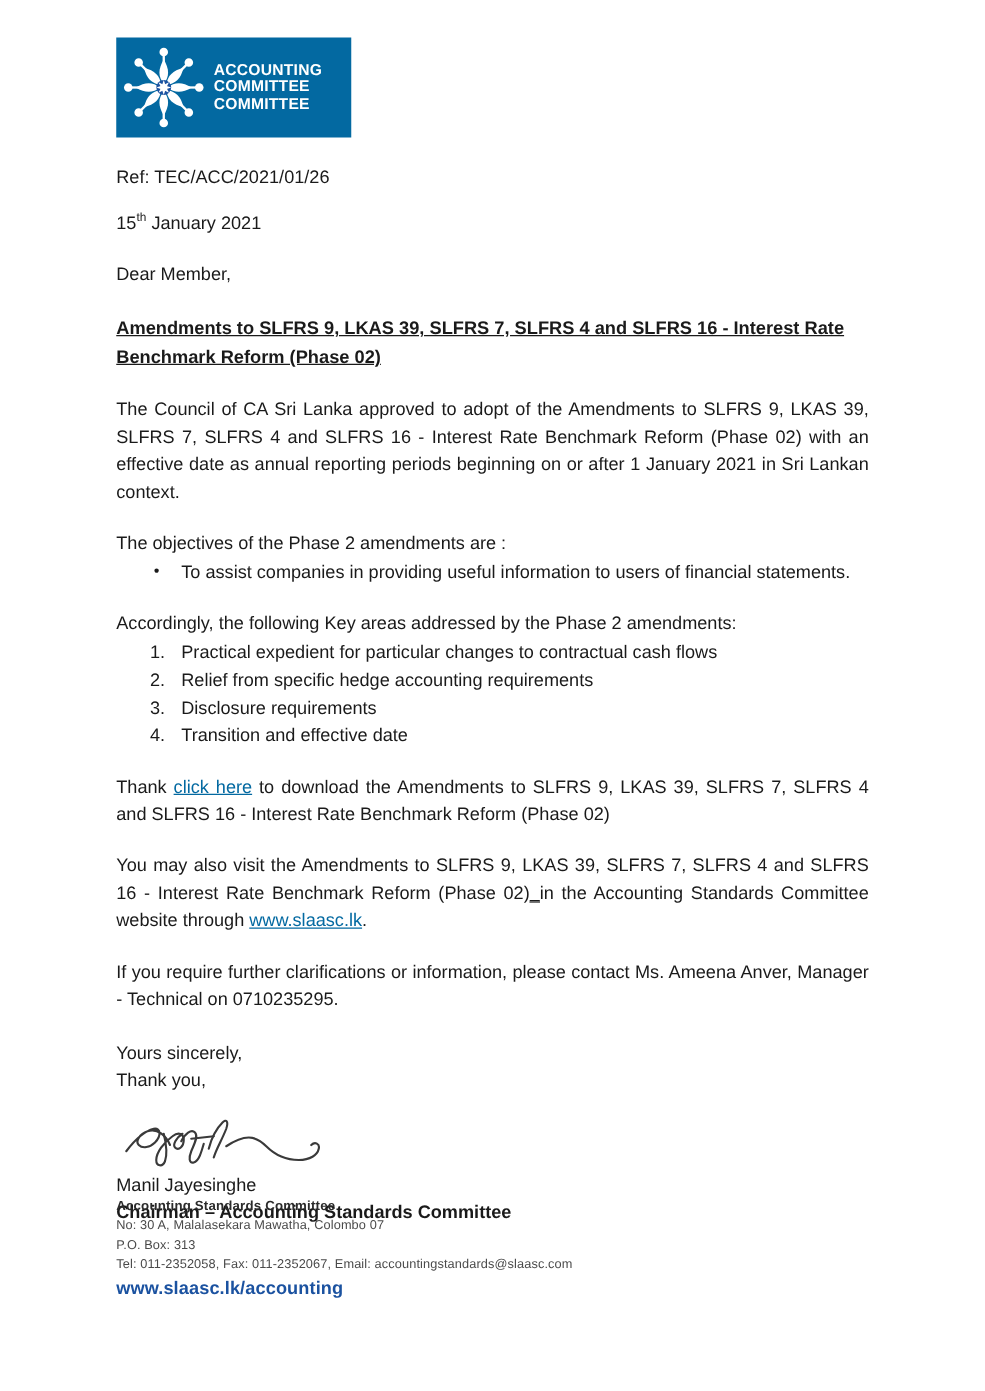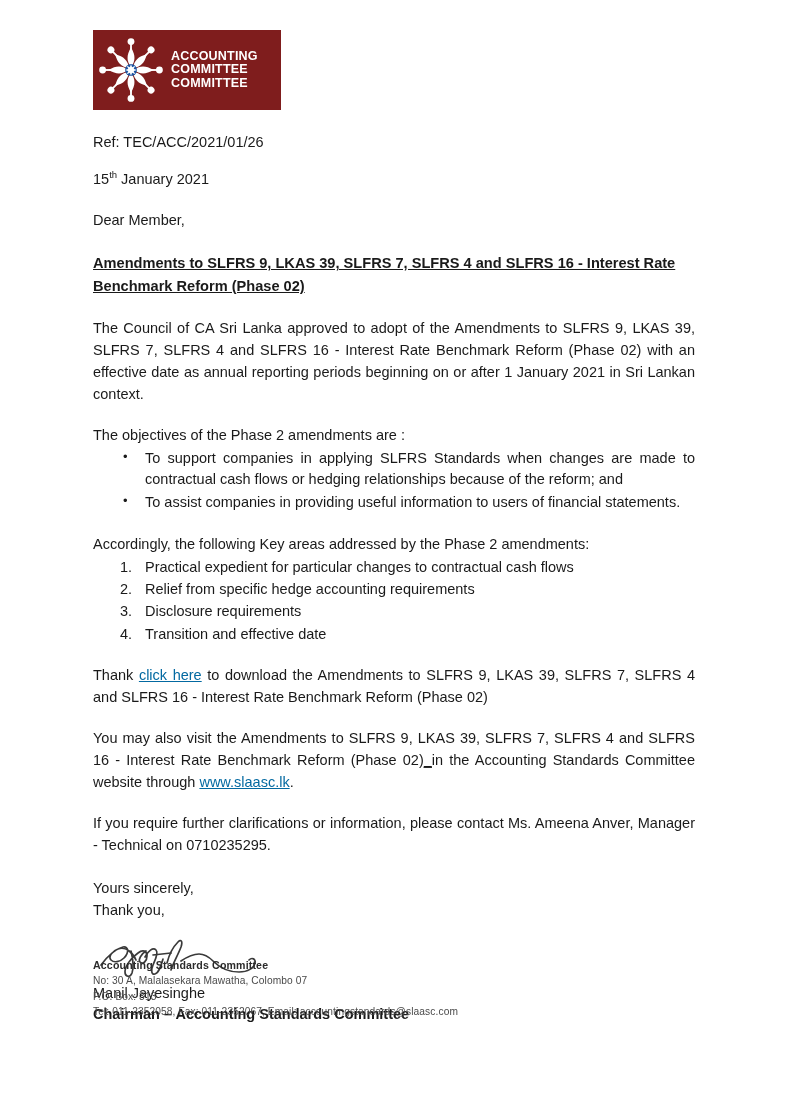--- a/index.html
+++ b/index.html
@@ -26,21 +26,21 @@
     position: absolute;
     left: 93px;
     top: 30px;
     width: 602px;
   }
 
   
   .logo-block {
     display: flex;
     align-items: center;
-    background: #7f1d1d;
+    background: #0369a1;
     width: 188px;
     height: 80px;
     padding: 0;
     box-sizing: border-box;
   }
   .logo-emblem {
     width: 76px;
     height: 74px;
     flex: 0 0 76px;
     display: flex;
@@ -259,21 +259,20 @@
     <div class="date-line"><span>15</span><sup>th</sup><span> January 2021</span></div>
 
     <div class="salutation">Dear Member,</div>
 
     <div class="subject">Amendments to SLFRS 9, LKAS 39, SLFRS 7, SLFRS 4 and SLFRS 16 - Interest Rate Benchmark Reform (Phase 02)</div>
 
     <p class="para">The Council of CA Sri Lanka approved to adopt of the Amendments to SLFRS 9, LKAS 39, SLFRS 7, SLFRS 4 and SLFRS 16 - Interest Rate Benchmark Reform (Phase 02) with an effective date as annual reporting periods beginning on or after 1 January 2021 in Sri Lankan context.</p>
 
     <div class="intro-line">The objectives of the Phase 2 amendments are :</div>
     <ul class="bullets">
-      <li>To support companies in applying SLFRS Standards when changes are made to contractual cash flows or hedging relationships because of the reform; and</li>
       <li>To assist companies in providing useful information to users of financial statements.</li>
     </ul>
 
     <div class="intro-line">Accordingly, the following Key areas addressed by the Phase 2 amendments:</div>
     <ol class="numbers">
       <li>Practical expedient for particular changes to contractual cash flows</li>
       <li>Relief from specific hedge accounting requirements</li>
       <li>Disclosure requirements</li>
       <li>Transition and effective date</li>
     </ol>
@@ -305,15 +304,16 @@
     <div class="sign-name">Manil Jayesinghe</div>
     <div class="sign-title">Chairman – Accounting Standards Committee</div>
 
   </div>
 
   <div class="footer">
     <div class="footer-org">Accounting Standards Committee</div>
     <div class="footer-line">No: 30 A, Malalasekara Mawatha, Colombo 07</div>
     <div class="footer-line">P.O. Box: 313</div>
     <div class="footer-line">Tel: 011-2352058, Fax: 011-2352067, Email: accountingstandards@slaasc.com</div>
+    <div class="footer-url">www.slaasc.lk/accounting</div>
   </div>
 
 </div>
 
 </body></html>

